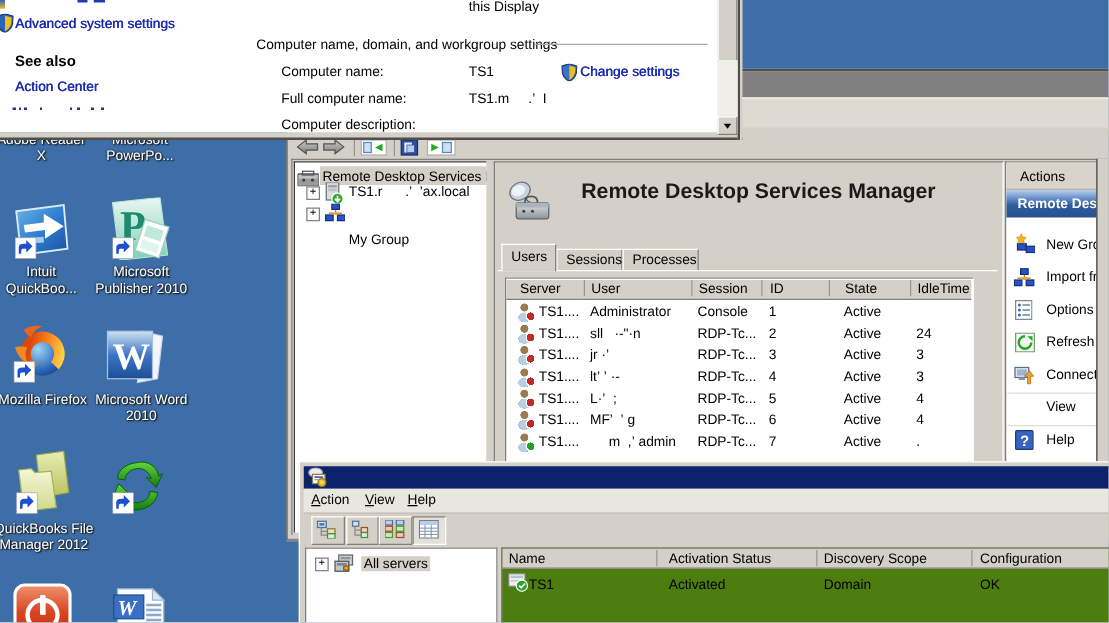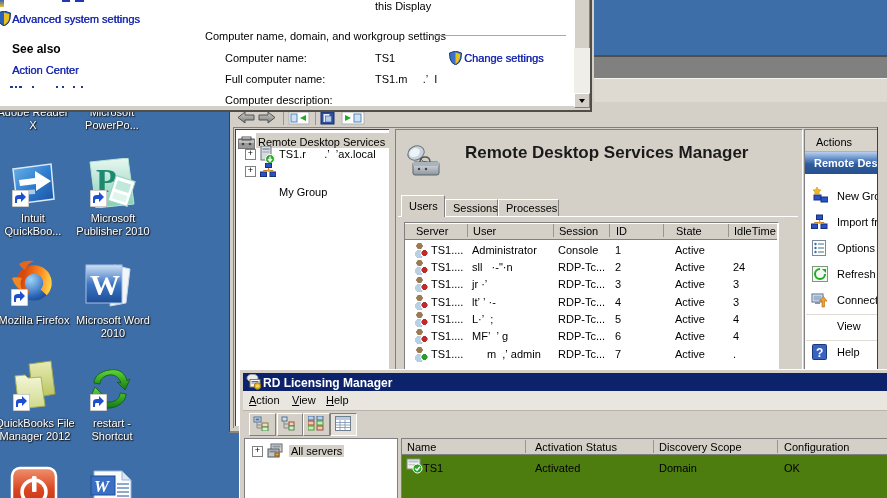--- a/index.html
+++ b/index.html
@@ -138,21 +138,20 @@
             <stop offset="1" stop-color="#157a12"></stop>
           </linearGradient>
         </defs>
     <path d="M21,4 C30,2 37,8 38,15 L41,13 L36,24 L28,16 L32,17 C30,11 25,8 20,9 C14,10 11,14 11,18 L5,17 C5,10 12,5 21,4 Z" fill="url(#grn)" stroke="#0c5c0c" stroke-width="0.8"></path>
     <path d="M21,42 C12,43 5,38 4,30 L1,32 L6,21 L14,29 L10,28 C12,34 17,37 22,36 C28,35 31,31 31,27 L37,28 C37,35 30,41 21,42 Z" fill="url(#grn)" stroke="#0c5c0c" stroke-width="0.8"></path>
   </svg>
   <svg class="abs" style="left:90px;top:394px;" width="17" height="17" viewBox="0 0 17 17">
     <rect x="0" y="0" width="17" height="17" fill="#fff" stroke="#9a9a9a"></rect>
     <path d="M3,13 L3,8 Q3,5 7,5 L9,5 L9,2 L14,7 L9,12 L9,9 L6,9 Q5,9 5,11 L5,13 Z" fill="#1e4fd0"></path>
   </svg>
-  <div class="lbl" style="left:67px;top:417px;width:90px;">restart -<br>Shortcut</div>
 
   <svg class="abs" style="left:10px;top:466px;" width="48" height="40" viewBox="0 0 48 40">
     <defs>
           <linearGradient id="pwr" x1="0" y1="0" x2="0" y2="1">
       <stop offset="0" stop-color="#f0926f"></stop>
             <stop offset="0.5" stop-color="#d9441f"></stop>
             <stop offset="1" stop-color="#b93312"></stop>
           </linearGradient>
         </defs>
     <rect x="2" y="2" width="44" height="44" rx="8" fill="url(#pwr)" stroke="#fff" stroke-width="2.5"></rect>
@@ -414,21 +413,20 @@
     <svg class="abs" style="left:3px;top:1px;" width="16" height="16" viewBox="0 0 16 16">
       <ellipse cx="6.5" cy="4" rx="5.5" ry="3.8" fill="#ececec" stroke="#a0a0a0"></ellipse>
       <rect x="4" y="5.5" width="10" height="7.5" fill="#fdfdfb" stroke="#8a7a52"></rect>
       <rect x="5.5" y="7" width="7" height="1.4" fill="#4a66b0"></rect>
       <rect x="5.5" y="9.2" width="5" height="1" fill="#9aa6c4"></rect>
       <path d="M9,14 L10.5,16 L12,14 Z" fill="#3a55c0"></path>
           <path d="M11,14 L12.5,16 L14,14 Z" fill="#3a55c0"></path>
       <circle cx="11.5" cy="12" r="3.2" fill="#e8b820" stroke="#a07a10"></circle>
       <circle cx="11.5" cy="12" r="1.6" fill="#f6d860"></circle>
     </svg>
-    <div class="abs" style="left:20px;top:3px;font-weight:bold;color:#fff;font-size:12px;">RD Licensing Manager</div>
   </div>
 
   <div class="abs" style="left:4px;top:22px;width:644px;height:19px;background:#e9e6df;border-bottom:1px solid #b8b4ac;">
     <div class="abs" style="left:6px;top:3px;"><span style="text-decoration:underline;">A</span>ction</div>
     <div class="abs" style="left:49px;top:3px;"><span style="text-decoration:underline;">V</span>iew</div>
     <div class="abs" style="left:83px;top:3px;"><span style="text-decoration:underline;">H</span>elp</div>
   </div>
 
   <div class="abs" style="left:4px;top:42px;width:644px;height:26px;background:#d4d0c8;">
     <div class="abs raised" style="left:6px;top:2px;width:25px;height:21px;">

